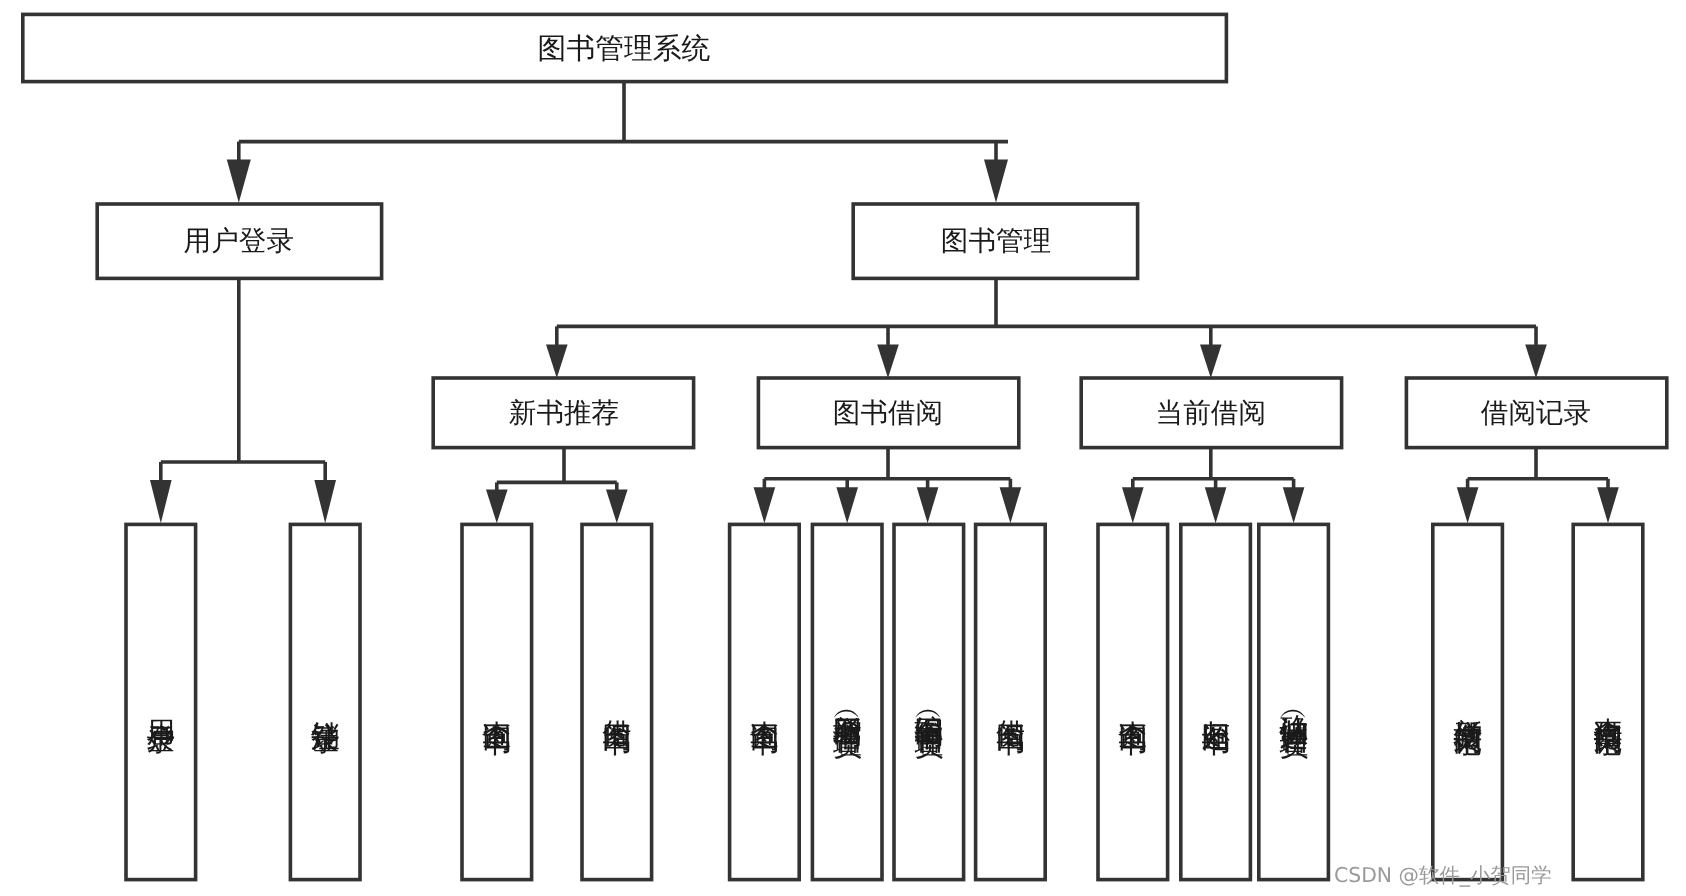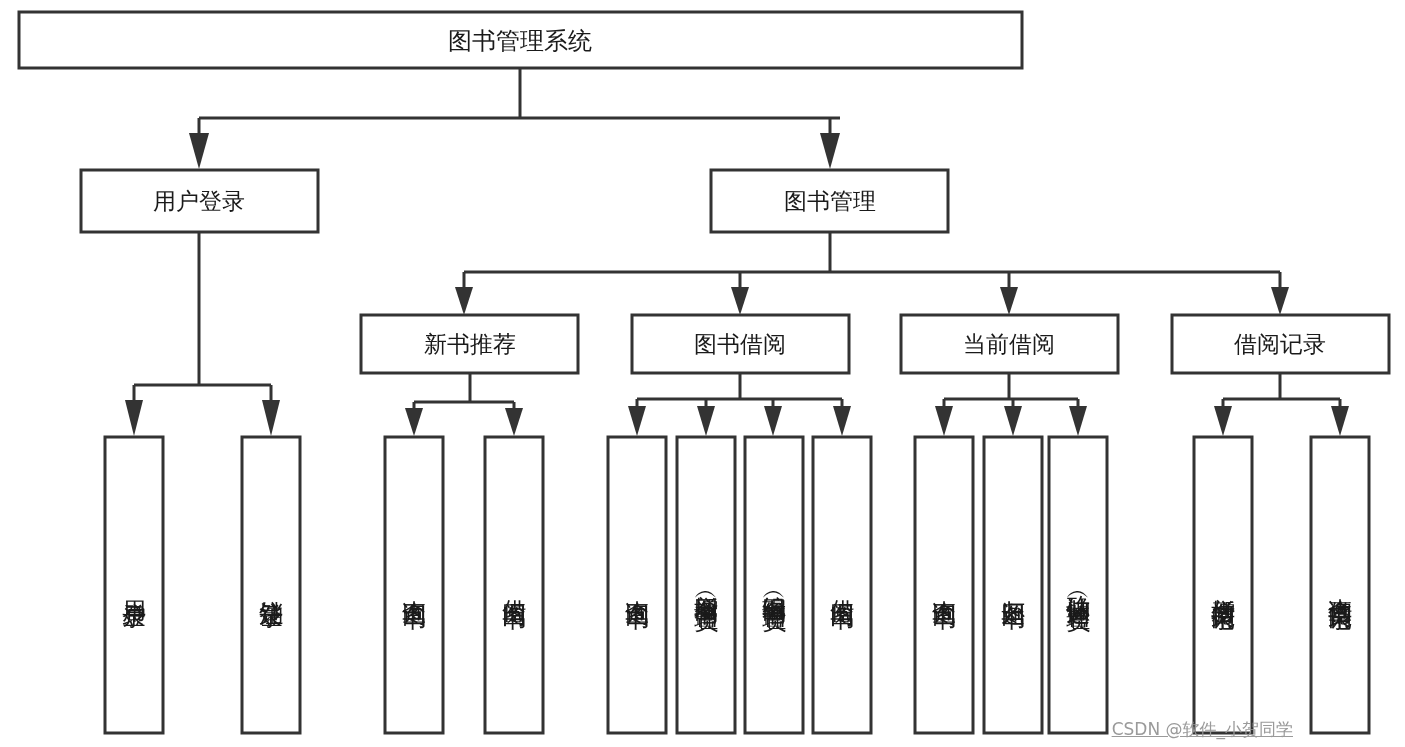--- a/index.html
+++ b/index.html
@@ -71,21 +71,20 @@
     pointer-events: none;
   }
   .watermark {
     position: absolute;
     right: 8px;
     bottom: 6px;
     font-family: "DejaVu Sans", "Liberation Sans", sans-serif;
     font-size: 17px;
     color: #9a9a9a;
     white-space: nowrap;
-    text-decoration: underline;
   }
 </style>
 </head>
 <body>
 
 <div id="diagram-root">
 
   <svg id="flow" viewBox="0 0 1405 747">
 
     <g>

